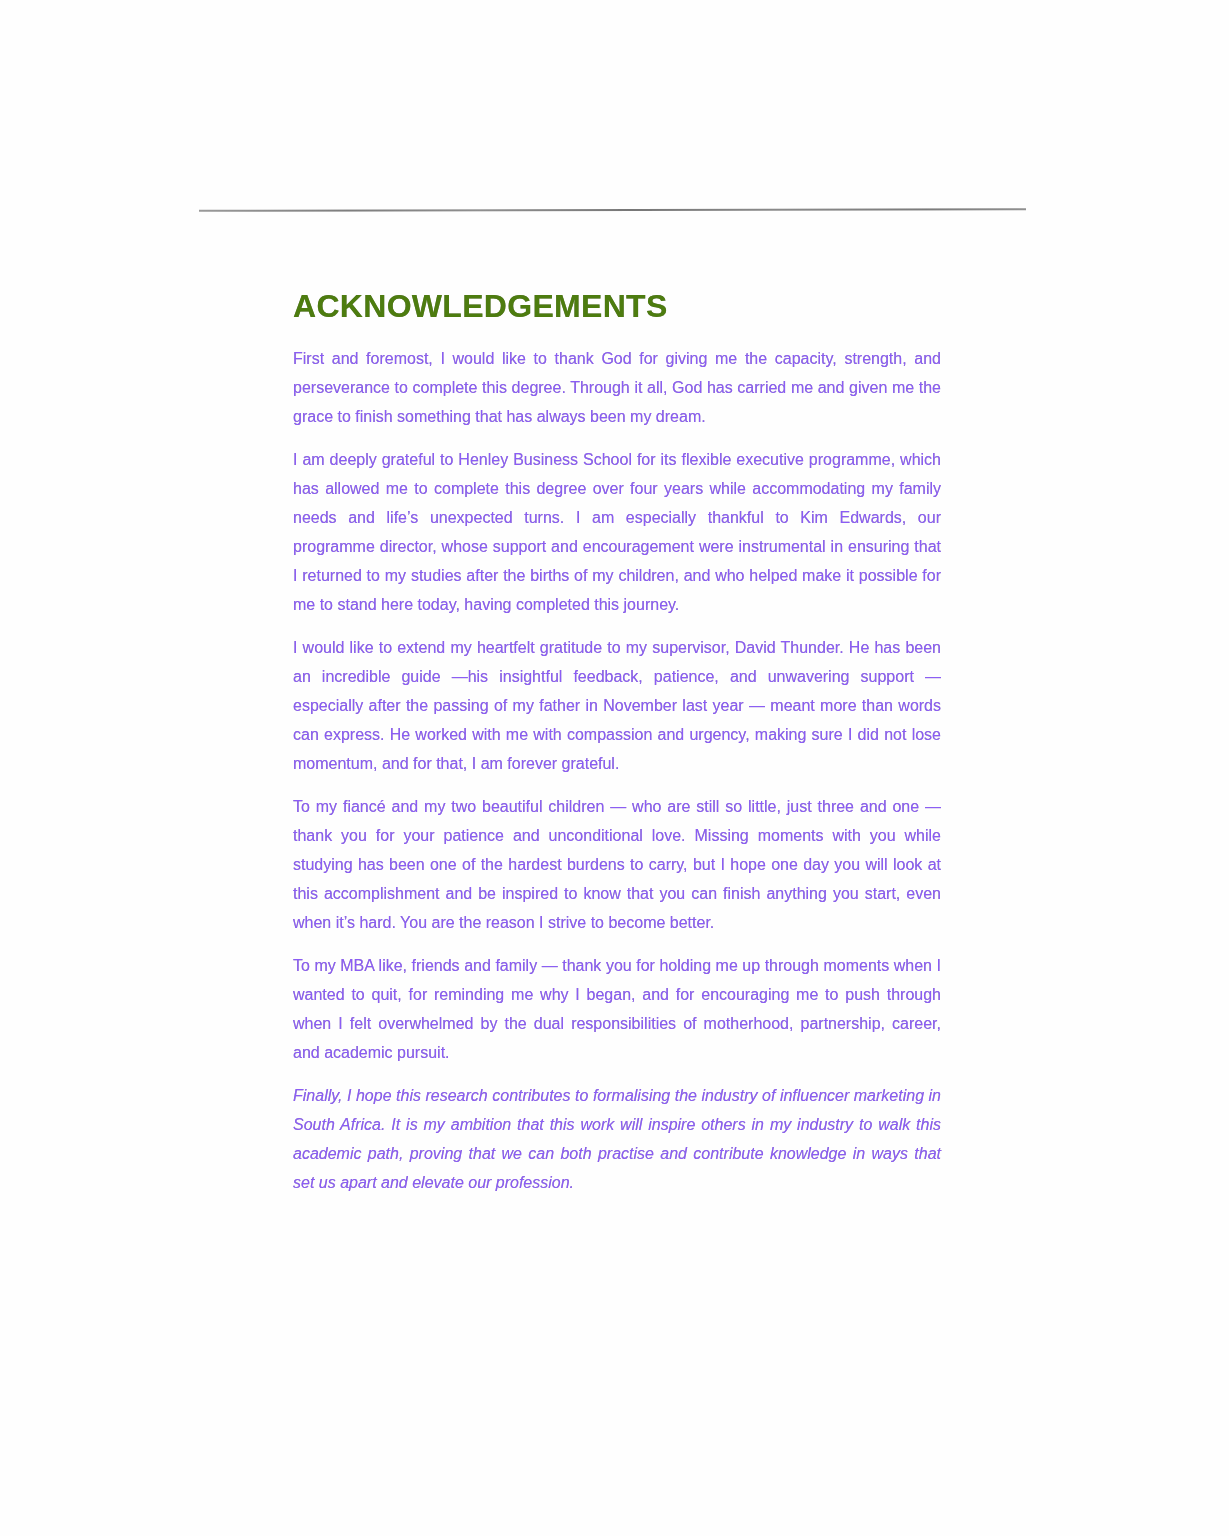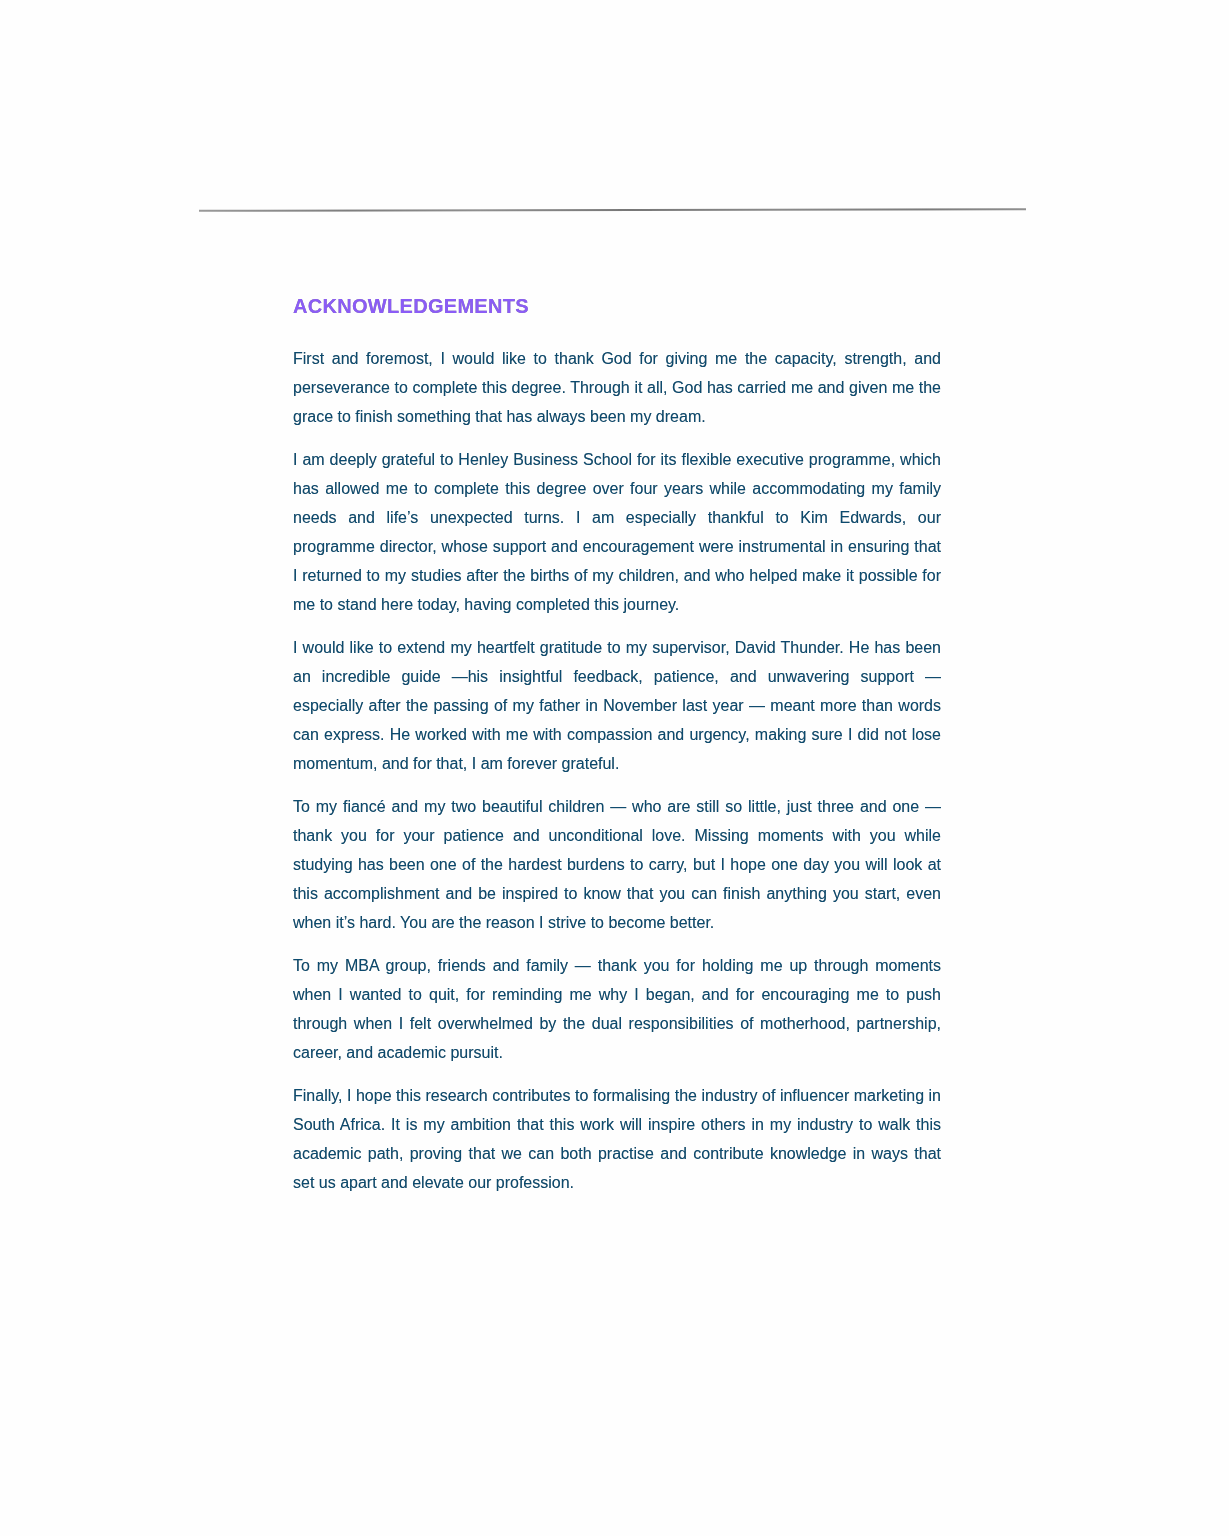--- a/index.html
+++ b/index.html
@@ -28,46 +28,47 @@
   }
   .content {
     position: absolute;
     left: 293px;
     top: 294px;
     width: 648px;
     color: #3b3b3b;
   }
   .content h1 {
     margin: 0 0 26px 0;
-    font-size: 20px;
+    font-size: 32px;
     line-height: 24px;
     font-weight: bold;
     letter-spacing: 0.3px;
-    color: #8b5cf6;
+    color: #4d7c0f;
     text-shadow: 0 0 0.5px rgba(35,35,35,0.55);
   }
   .content p {
     margin: 0 0 14px 0;
     font-size: 16px;
     line-height: 29px;
     text-align: justify;
-    color: #0c4a6e;
+    color: #8b5cf6;
     text-shadow: 0 0 0.4px rgba(59,59,59,0.45);
   }
   .content p:last-child {
     margin-bottom: 0;
+    font-style: italic;
   }
 </style>
 </head>
 <body>
 
 <div class="page">
   <div class="top-rule"></div>
   <main class="content">
     <h1>ACKNOWLEDGEMENTS</h1>
     <p>First and foremost, I would like to thank God for giving me the capacity, strength, and perseverance to complete this degree. Through it all, God has carried me and given me the grace to finish something that has always been my dream.</p>
     <p>I am deeply grateful to Henley Business School for its flexible executive programme, which has allowed me to complete this degree over four years while accommodating my family needs and life’s unexpected turns. I am especially thankful to Kim Edwards, our programme director, whose support and encouragement were instrumental in ensuring that I returned to my studies after the births of my children, and who helped make it possible for me to stand here today, having completed this journey.</p>
     <p>I would like to extend my heartfelt gratitude to my supervisor, David Thunder. He has been an incredible guide —his insightful feedback, patience, and unwavering support — especially after the passing of my father in November last year — meant more than words can express. He worked with me with compassion and urgency, making sure I did not lose momentum, and for that, I am forever grateful.</p>
     <p>To my fiancé and my two beautiful children — who are still so little, just three and one — thank you for your patience and unconditional love. Missing moments with you while studying has been one of the hardest burdens to carry, but I hope one day you will look at this accomplishment and be inspired to know that you can finish anything you start, even when it’s hard. You are the reason I strive to become better.</p>
-    <p>To my MBA group, friends and family — thank you for holding me up through moments when I wanted to quit, for reminding me why I began, and for encouraging me to push through when I felt overwhelmed by the dual responsibilities of motherhood, partnership, career, and academic pursuit.</p>
+    <p>To my MBA like, friends and family — thank you for holding me up through moments when I wanted to quit, for reminding me why I began, and for encouraging me to push through when I felt overwhelmed by the dual responsibilities of motherhood, partnership, career, and academic pursuit.</p>
     <p>Finally, I hope this research contributes to formalising the industry of influencer marketing in South Africa. It is my ambition that this work will inspire others in my industry to walk this academic path, proving that we can both practise and contribute knowledge in ways that set us apart and elevate our profession.</p>
   </main>
 </div>
 
 </body></html>

